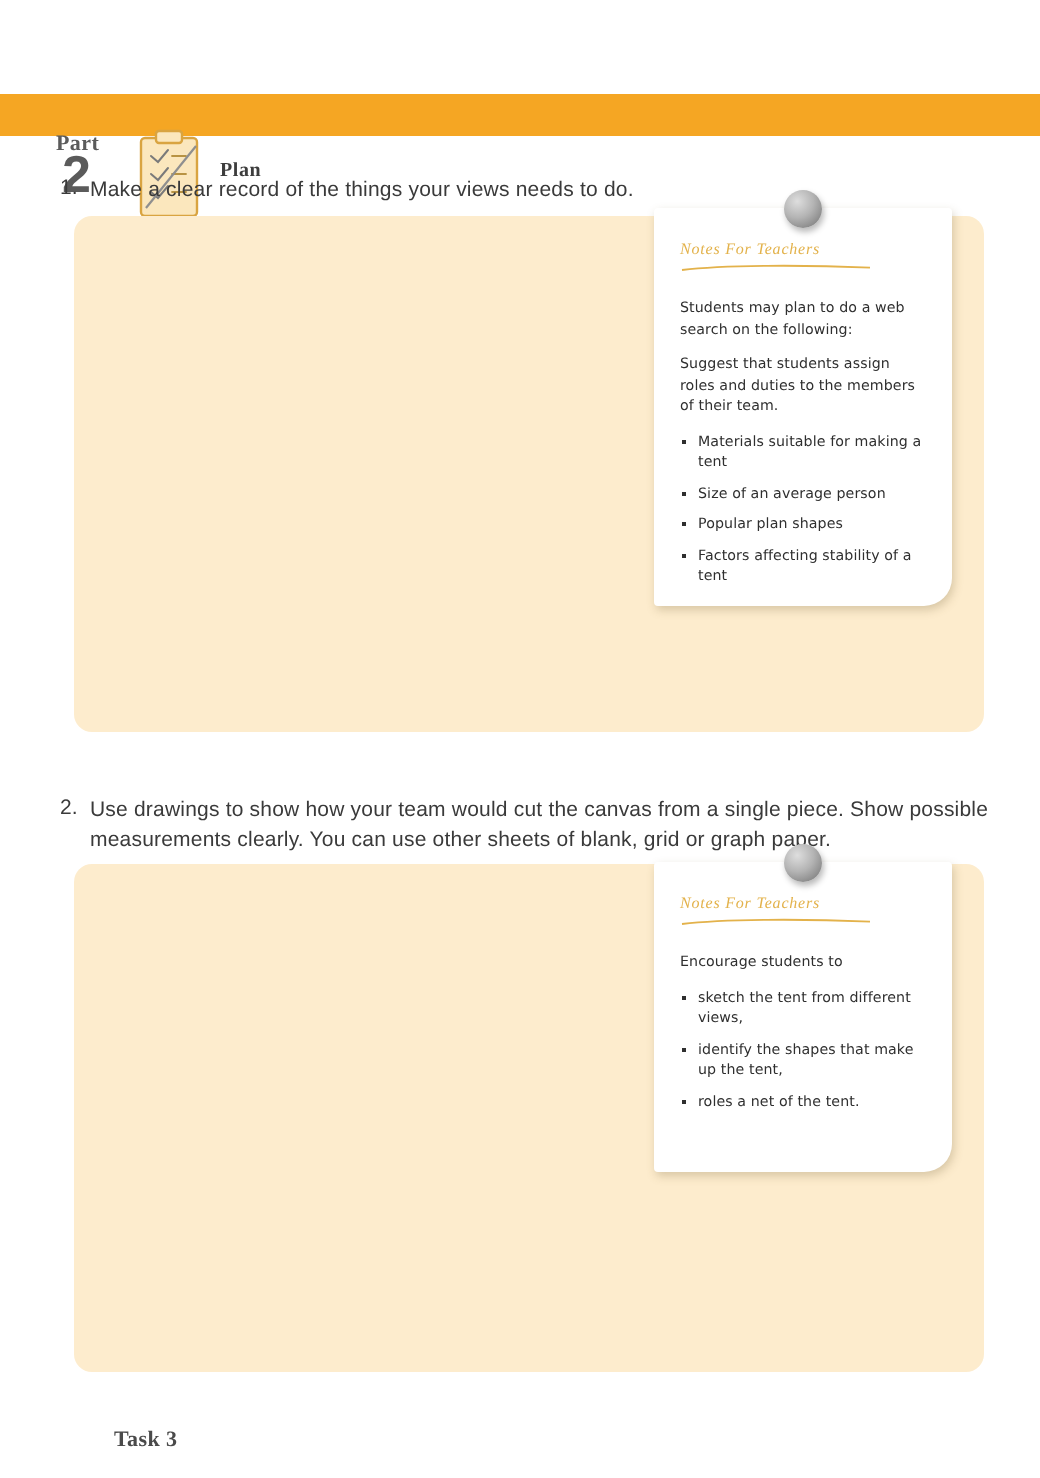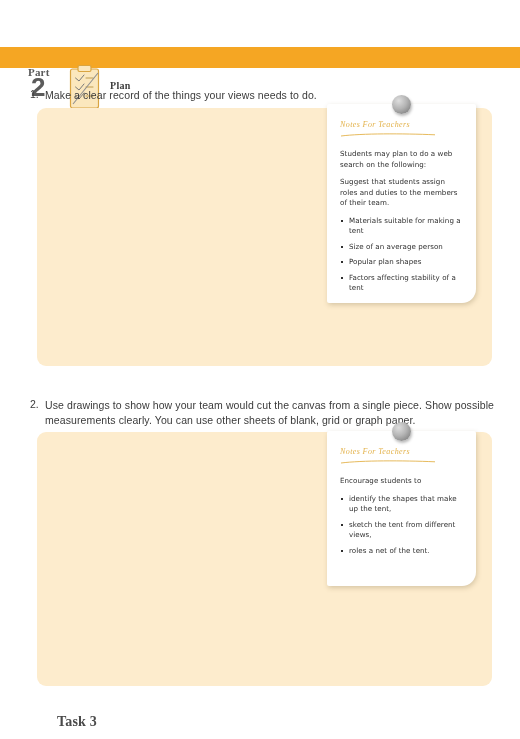--- a/index.html
+++ b/index.html
@@ -205,21 +205,21 @@
     align-items: center;
     justify-content: center;
     margin-top: 12px;
   }
   .footer-label {
     position: absolute;
     left: 57px;
     top: 714px;
     font-family: "Liberation Serif", serif;
     font-weight: bold;
-    font-size: 14px;
+    font-size: 11px;
     color: #4a4a4a;
     letter-spacing: 0.2px;
   }
 </style>
 </head>
 <body>
 
 <div class="header"></div>
 
 <div class="header-inner">
@@ -277,22 +277,22 @@
 <div class="answer-box" id="answer-box-2"></div>
 
 <div class="note" id="note-2">
   <div class="note-title">Notes For Teachers</div>
   <svg class="note-title-underline" viewBox="0 0 98 4">
     <path d="M1 3 C 22 0.4, 62 0.4, 95 1.8" stroke="#e3b24b" stroke-width="0.9" fill="none"></path>
   </svg>
   <div class="note-body">
     <p class="note-para">Encourage students to</p>
     <ul class="note-list">
+      <li>sketch the tent from different views,</li>
       <li>identify the shapes that make up the tent,</li>
-      <li>sketch the tent from different views,</li>
       <li>roles a net of the tent.</li>
     </ul>
   </div>
 </div>
 <div class="pin" id="pin-2"></div>
 
 <div class="page-badge">24</div>
 <div class="footer-label">Task 3</div>
 
 </body></html>

